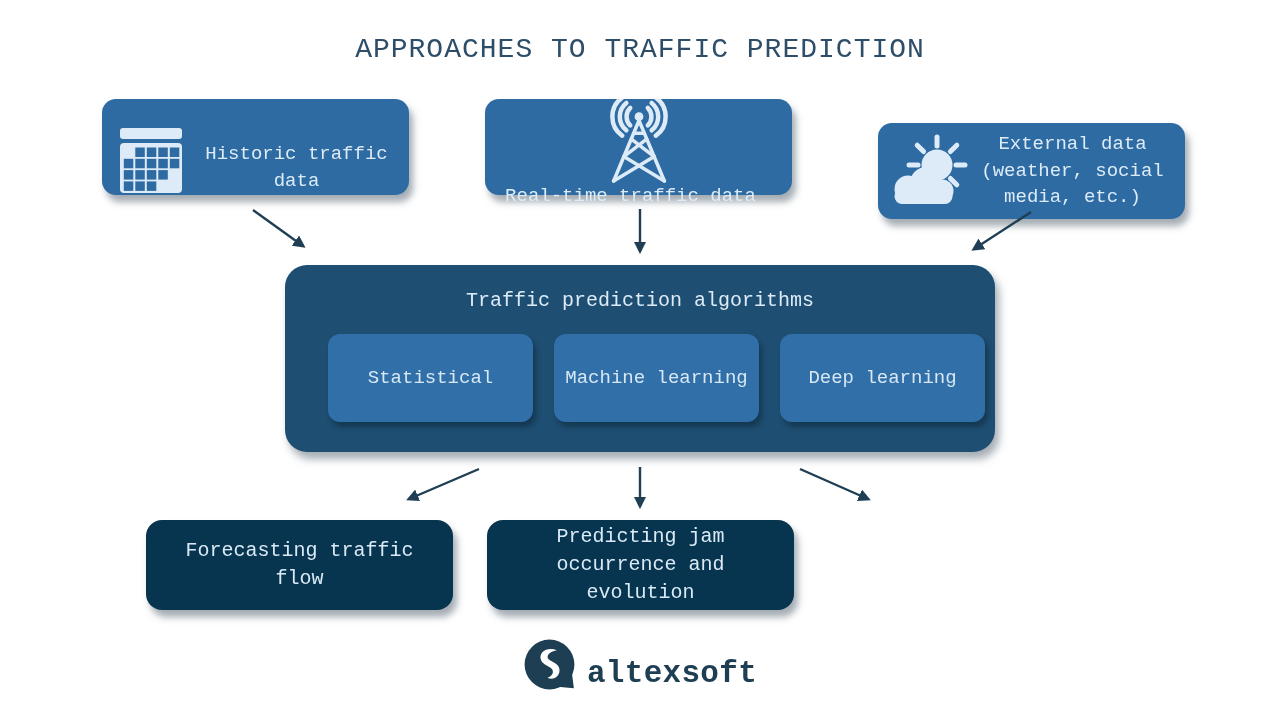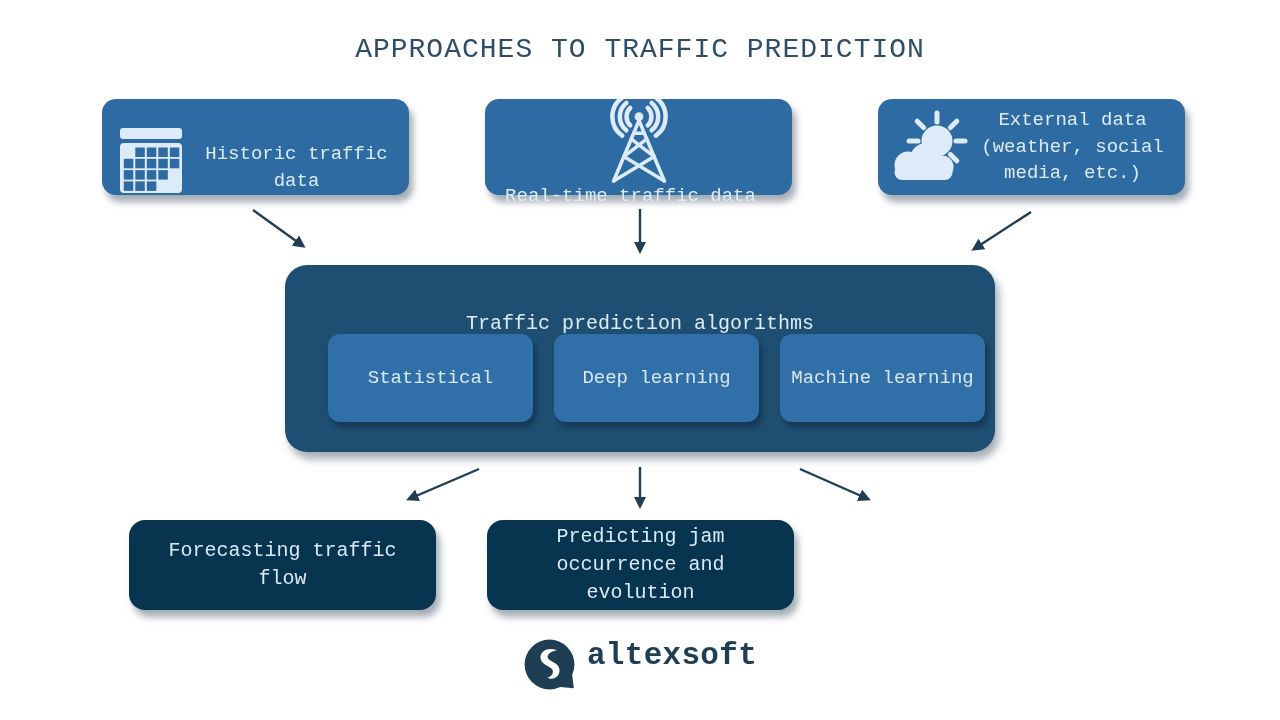--- a/index.html
+++ b/index.html
@@ -46,40 +46,39 @@
   }
   .src-box .label {
     flex: 1;
     text-align: center;
     font-size: 19px;
     line-height: 1.42;
     padding-right: 16px;
   }
   #src-historic { left: 102px; align-items: flex-end; }
   #src-realtime { left: 485px; flex-direction: column; }
-  #src-external { left: 878px; }
+  #src-external { left: 878px; margin-top: 24px; }
   
   .algo-container {
     position: absolute;
     left: 285px;
     top: 265px;
     width: 710px;
     height: 187px;
     background: #1e4e72;
     border-radius: 22px;
     box-shadow: 4px 7px 8px rgba(90,104,116,0.55);
   }
   .algo-title {
     position: absolute;
     top: 24px;
     width: 100%;
     text-align: center;
     color: #dcebf7;
     font-size: 20px;
-    margin-top: 23px;
   }
   .algo-row {
     position: absolute;
     left: 11px;
     right: 10px;
     top: 69px;
     height: 88px;
     display: flex;
     gap: 21px;
     margin-left: 32px;
@@ -106,39 +105,39 @@
     box-shadow: 4px 7px 7px rgba(90,104,116,0.55);
     display: flex;
     align-items: center;
     justify-content: center;
     color: #d9e9f5;
     font-size: 20px;
     line-height: 1.4;
     text-align: center;
     padding: 0 14px;
   }
-  #out-forecast { left: 129px; }
+  #out-forecast { left: 146px; }
   #out-jam { left: 487px; }
   #out-speed { left: 843px; }
   
   .arrows {
     position: absolute;
     left: 0; top: 0;
     width: 1280px; height: 720px;
     pointer-events: none;
   }
   
   .brand {
     position: absolute;
     top: 638px;
     left: 0;
     width: 100%;
     display: flex;
     justify-content: center;
-    align-items: flex-start;
+    align-items: flex-end;
     gap: 11px;
   }
   .brand-name {
     font-size: 31px;
     font-weight: 700;
     color: #1d3e53;
     letter-spacing: 0.3px;
   }
 </style>
 </head>
@@ -224,22 +223,22 @@
         </g>
       </svg>
     </div>
     <div class="label">External data (weather, social media, etc.)</div>
   </div>
 
   <div class="algo-container">
     <div class="algo-title">Traffic prediction algorithms</div>
     <div class="algo-row">
       <div class="algo-box">Statistical</div>
+      <div class="algo-box">Machine learning</div>
       <div class="algo-box">Deep learning</div>
-      <div class="algo-box">Machine learning</div>
     </div>
   </div>
 
   <div class="out-box" id="out-forecast">Forecasting traffic flow</div>
   <div class="out-box" id="out-jam">Predicting jam occurrence and evolution</div>
 
   <svg class="arrows" viewBox="0 0 1280 720">
     <defs>
       <marker id="ah" viewBox="0 0 10 10" refX="7.5" refY="5" markerWidth="5.2" markerHeight="5.2" orient="auto-start-reverse">
         <path d="M0,0 L10,5 L0,10 Z" fill="#203f54"></path>

